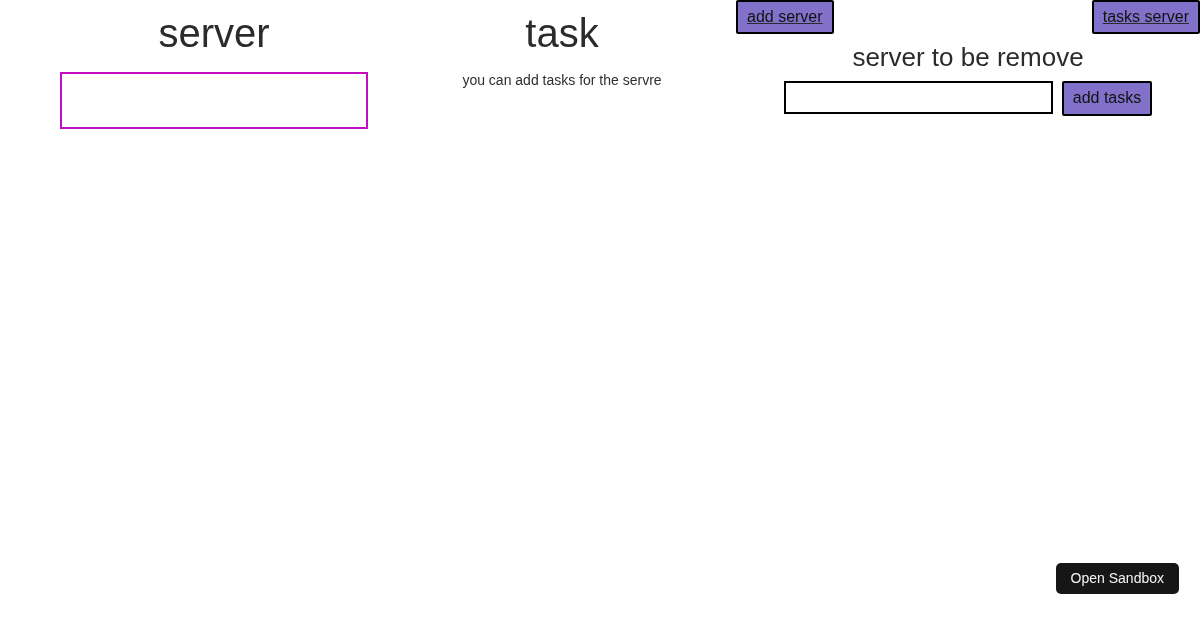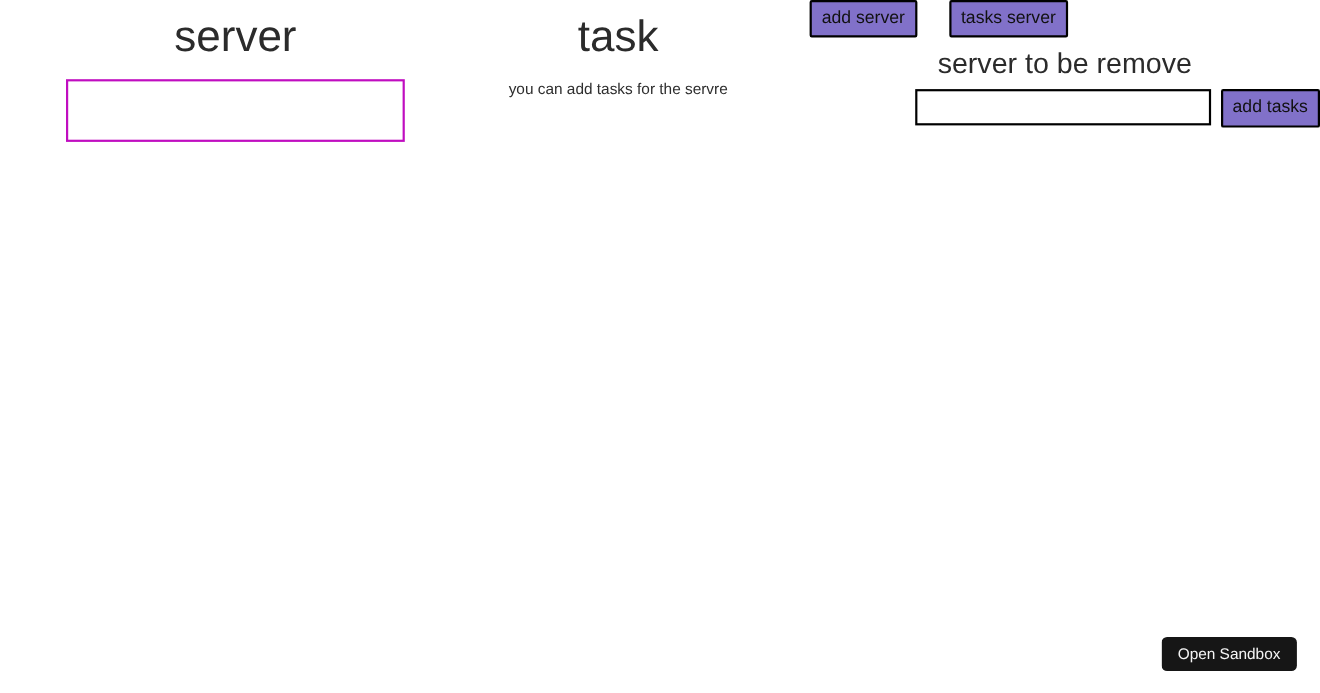--- a/index.html
+++ b/index.html
@@ -50,51 +50,52 @@
     border-radius: 2px;
     font-family: "Liberation Sans", sans-serif;
     font-size: 16px;
     color: #111111;
     padding: 6px 9px;
     cursor: pointer;
     line-height: 1.15;
   }
   .button-row {
     display: flex;
-    justify-content: flex-start;
+    justify-content: space-between;
     gap: 29px;
     margin-top: 0;
+    text-decoration: underline;
   }
   .remove-label {
     font-size: 26px;
     font-weight: 400;
     margin: 8px 0 8px 0;
     color: #2b2b2b;
   }
   .input-row {
     display: flex;
-    justify-content: flex-end;
+    justify-content: center;
     align-items: stretch;
     gap: 9px;
     margin-top: 0;
   }
   .task-input {
     width: 269px;
     height: 33px;
     border: 2px solid #000000;
     background: #ffffff;
     font-size: 16px;
     padding: 2px 6px;
     font-family: "Liberation Sans", sans-serif;
   }
 
   .open-sandbox-btn {
     position: fixed;
     right: 21px;
-    bottom: 20px;
+    bottom: 36px;
     background: #161616;
     color: #f5f5f5;
     border: none;
     border-radius: 5px;
     padding: 8px 15px;
     font-size: 14px;
     font-family: "Liberation Sans", sans-serif;
     cursor: pointer;
     line-height: 1.1;
   }

